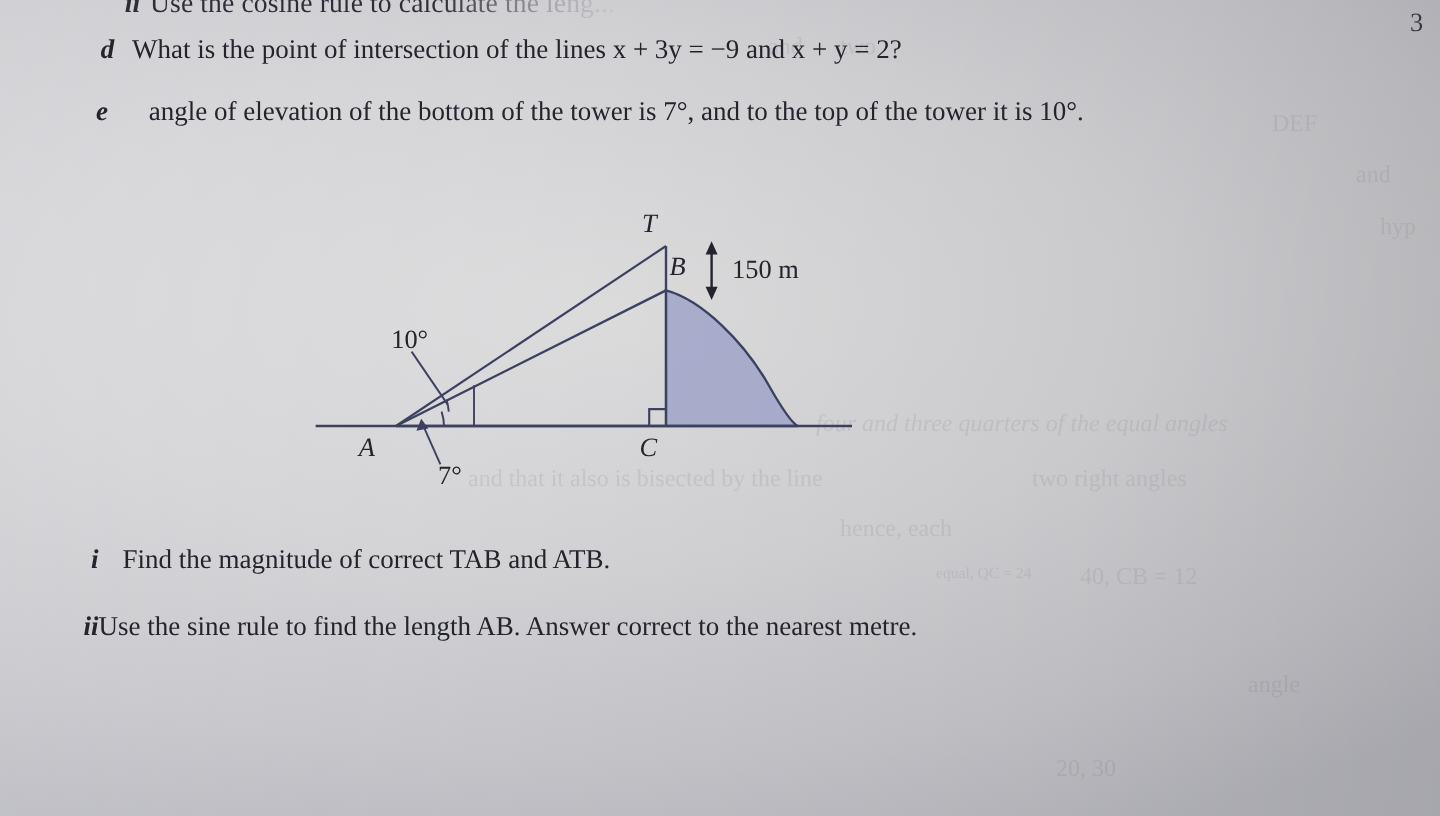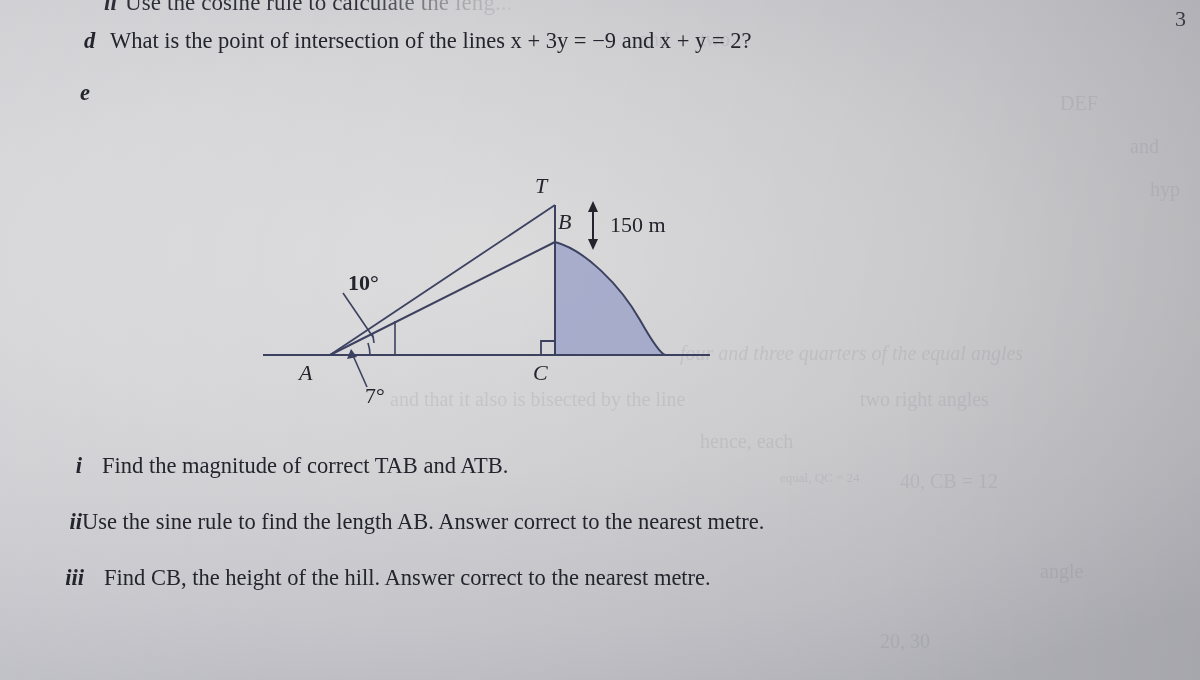--- a/index.html
+++ b/index.html
@@ -158,20 +158,21 @@
   </div>
 
   <div class="item d-item">
     <span class="lbl">d</span>
     <span class="txt">What is the point of intersection of the lines  x + 3y = −9 and x + y = 2?</span>
   </div>
 
   <div class="item e-item">
     <span class="lbl">e</span>
     <span class="txt">
+      <span class="l2">angle of elevation of the bottom of the tower is 7°, and to the top of the tower it is 10°.</span>
     </span>
   </div>
 
   <div class="figure">
     <svg width="470" height="240" viewBox="0 0 470 240">
 
       <path d="M 75 190 L 300 190 L 300 77 C 330 85 365 120 385 155 C 398 178 405 188 410 190 Z" fill="#9aa0c8" fill-opacity="0.78" stroke="#3c4160" stroke-width="2"></path>
 
       <line x1="8" y1="190" x2="455" y2="190" stroke="#3c4160" stroke-width="2"></line>
 
@@ -196,32 +197,28 @@
       <polygon points="96,184 92,194 102,192" fill="#3c4160"></polygon>
 
       <line x1="338" y1="43" x2="338" y2="78" stroke="#23242c" stroke-width="2"></line>
       <polygon points="338,36 333,47 343,47" fill="#23242c"></polygon>
       <polygon points="338,85 333,74 343,74" fill="#23242c"></polygon>
     </svg>
 
     <div class="figlabel" style="left: 280px; top: 8px;">T</div>
     <div class="figlabel" style="left: 303px; top: 44px;">B</div>
     <div class="figlabel up" style="left: 355px; top: 47px;">150 m</div>
-    <div class="figlabel up" style="left: 93px; top: 105px; font-weight: bold;">10°</div>
+    <div class="figlabel up" style="left: 71px; top: 105px;">10°</div>
     <div class="figlabel" style="left: 44px; top: 195px;">A</div>
     <div class="figlabel up" style="left: 110px; top: 218px;">7°</div>
     <div class="figlabel" style="left: 278px; top: 195px;">C</div>
   </div>
 
   <div class="sub s1">
     <span class="rn">i</span>
     <span class="st">Find the magnitude of correct TAB and ATB.</span>
   </div>
   <div class="sub s2">
     <span class="rn">ii</span>
     <span class="st">Use the sine rule to find the length AB. Answer correct to the nearest metre.</span>
   </div>
-  <div class="sub s3">
-    <span class="rn">iii</span>
-    <span class="st">Find CB, the height of the hill. Answer correct to the nearest metre.</span>
-  </div>
 
 </div>
 
 </body></html>

